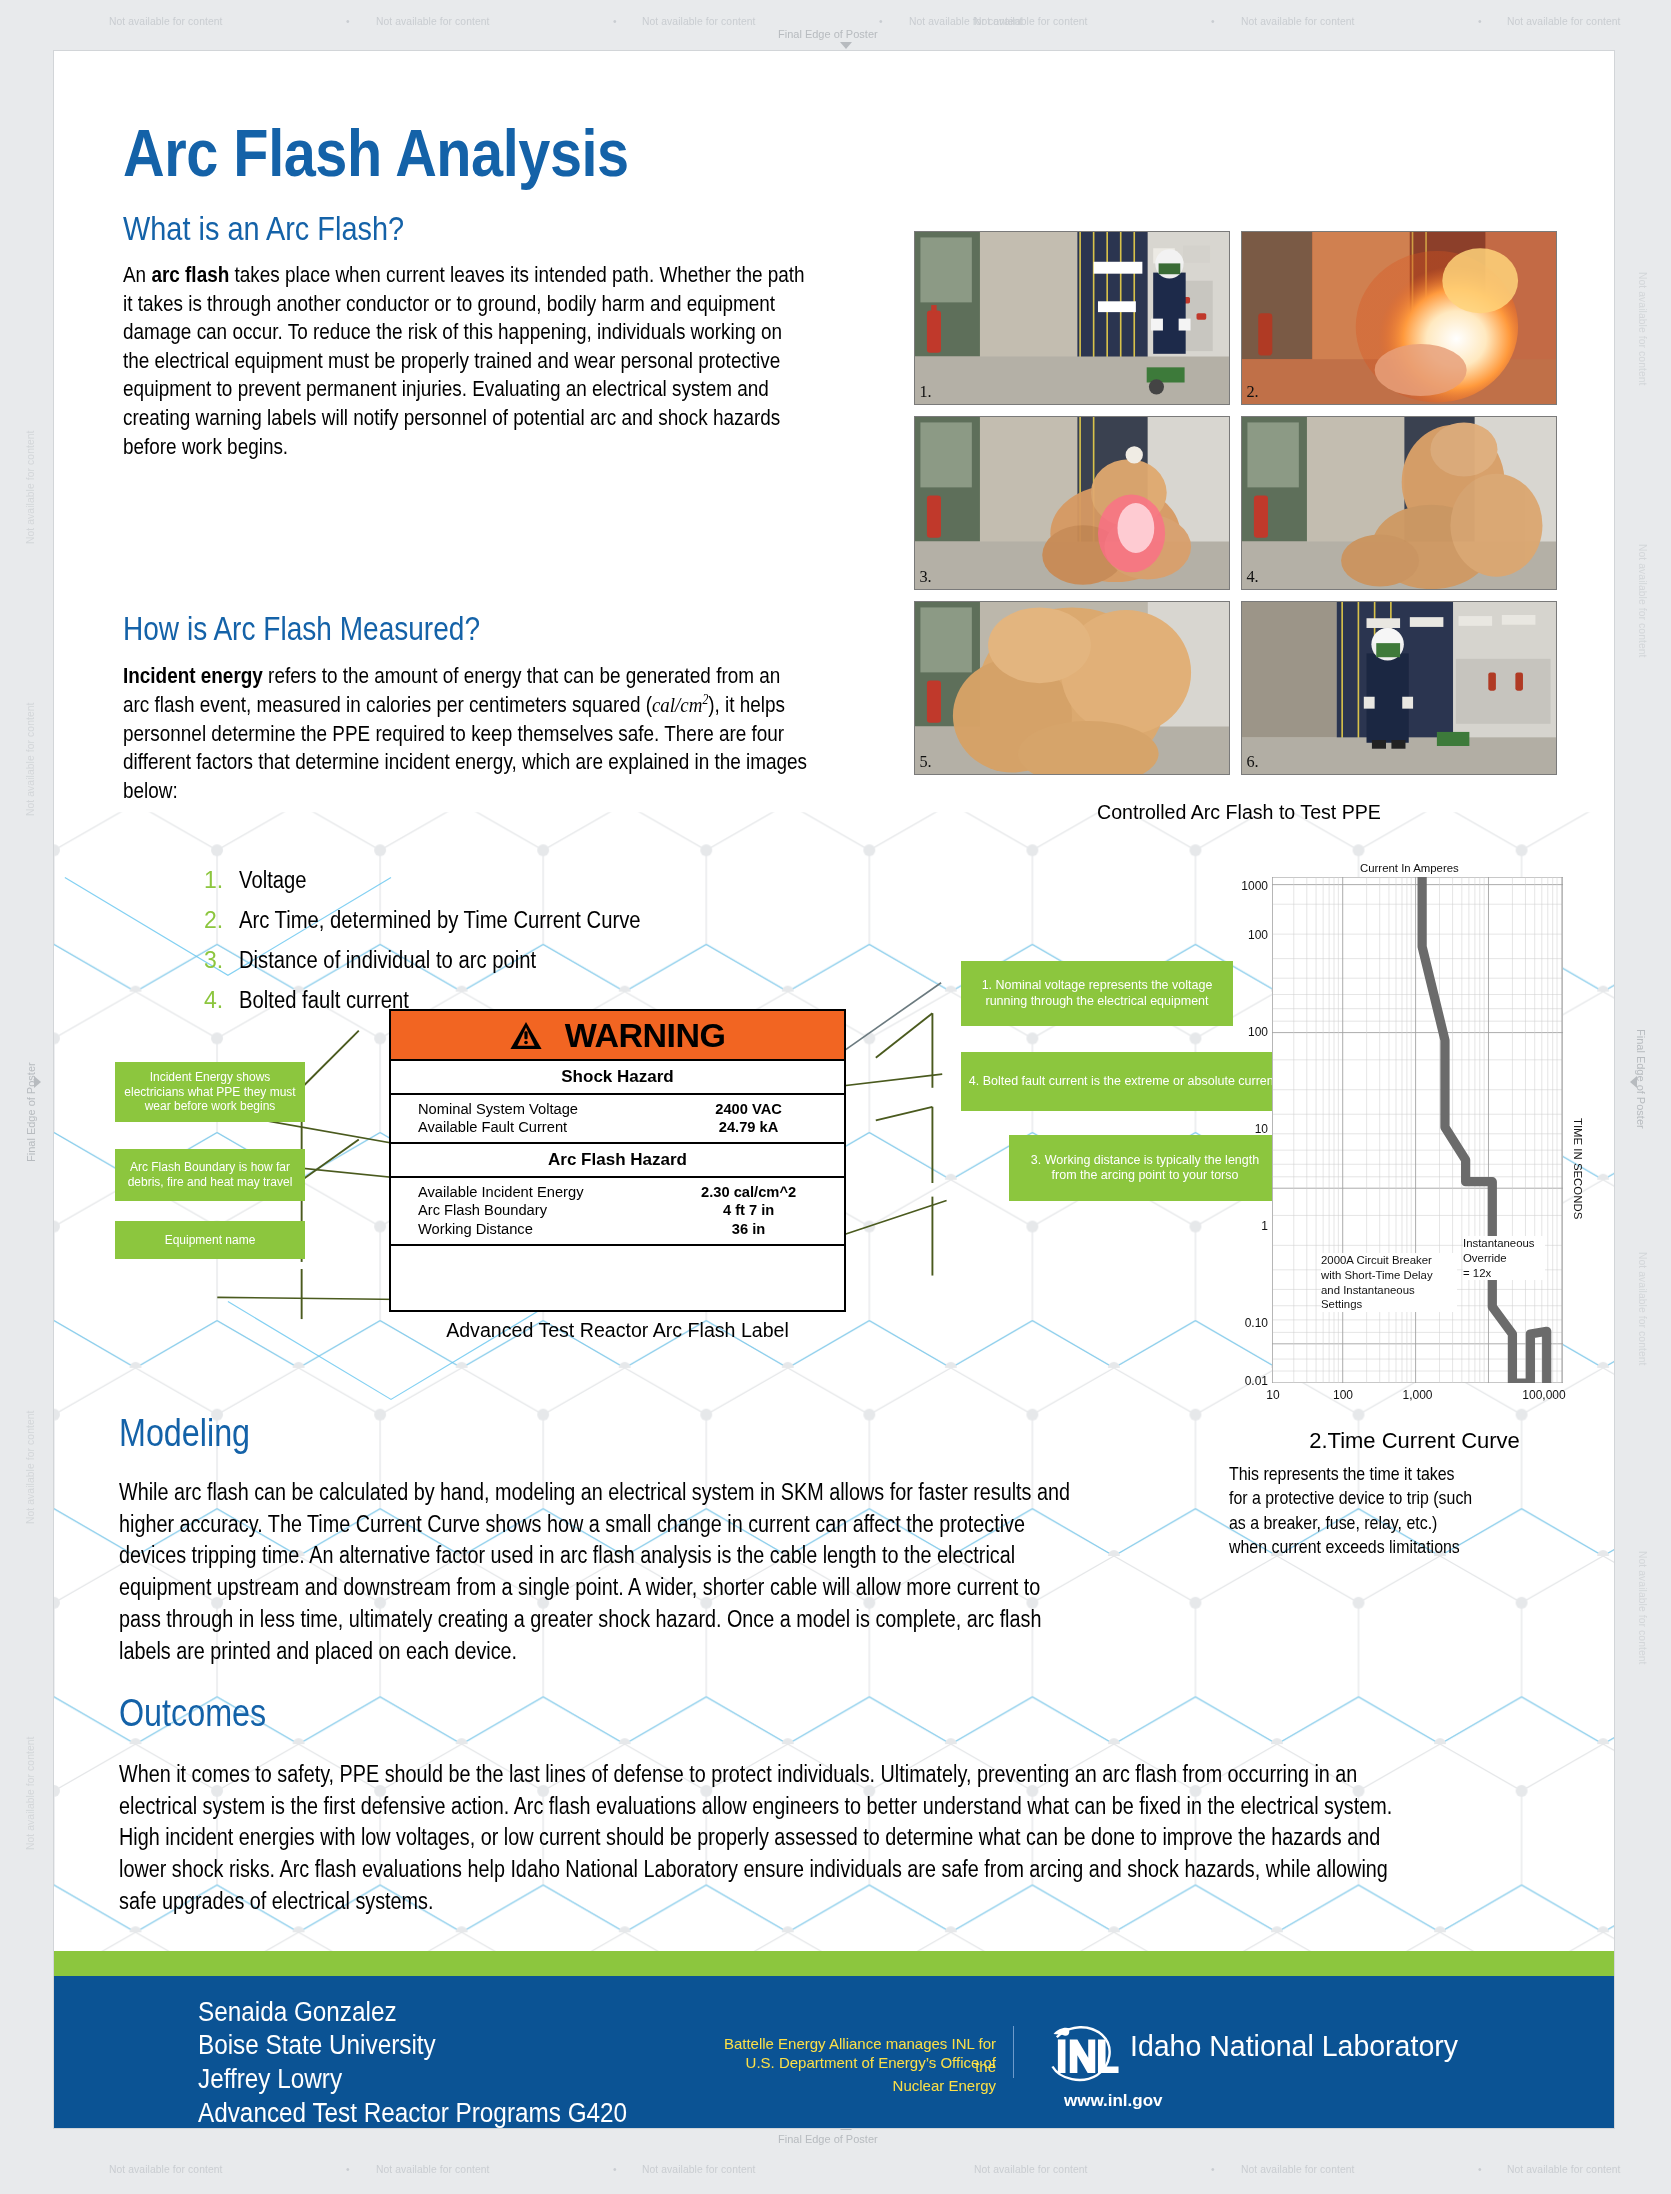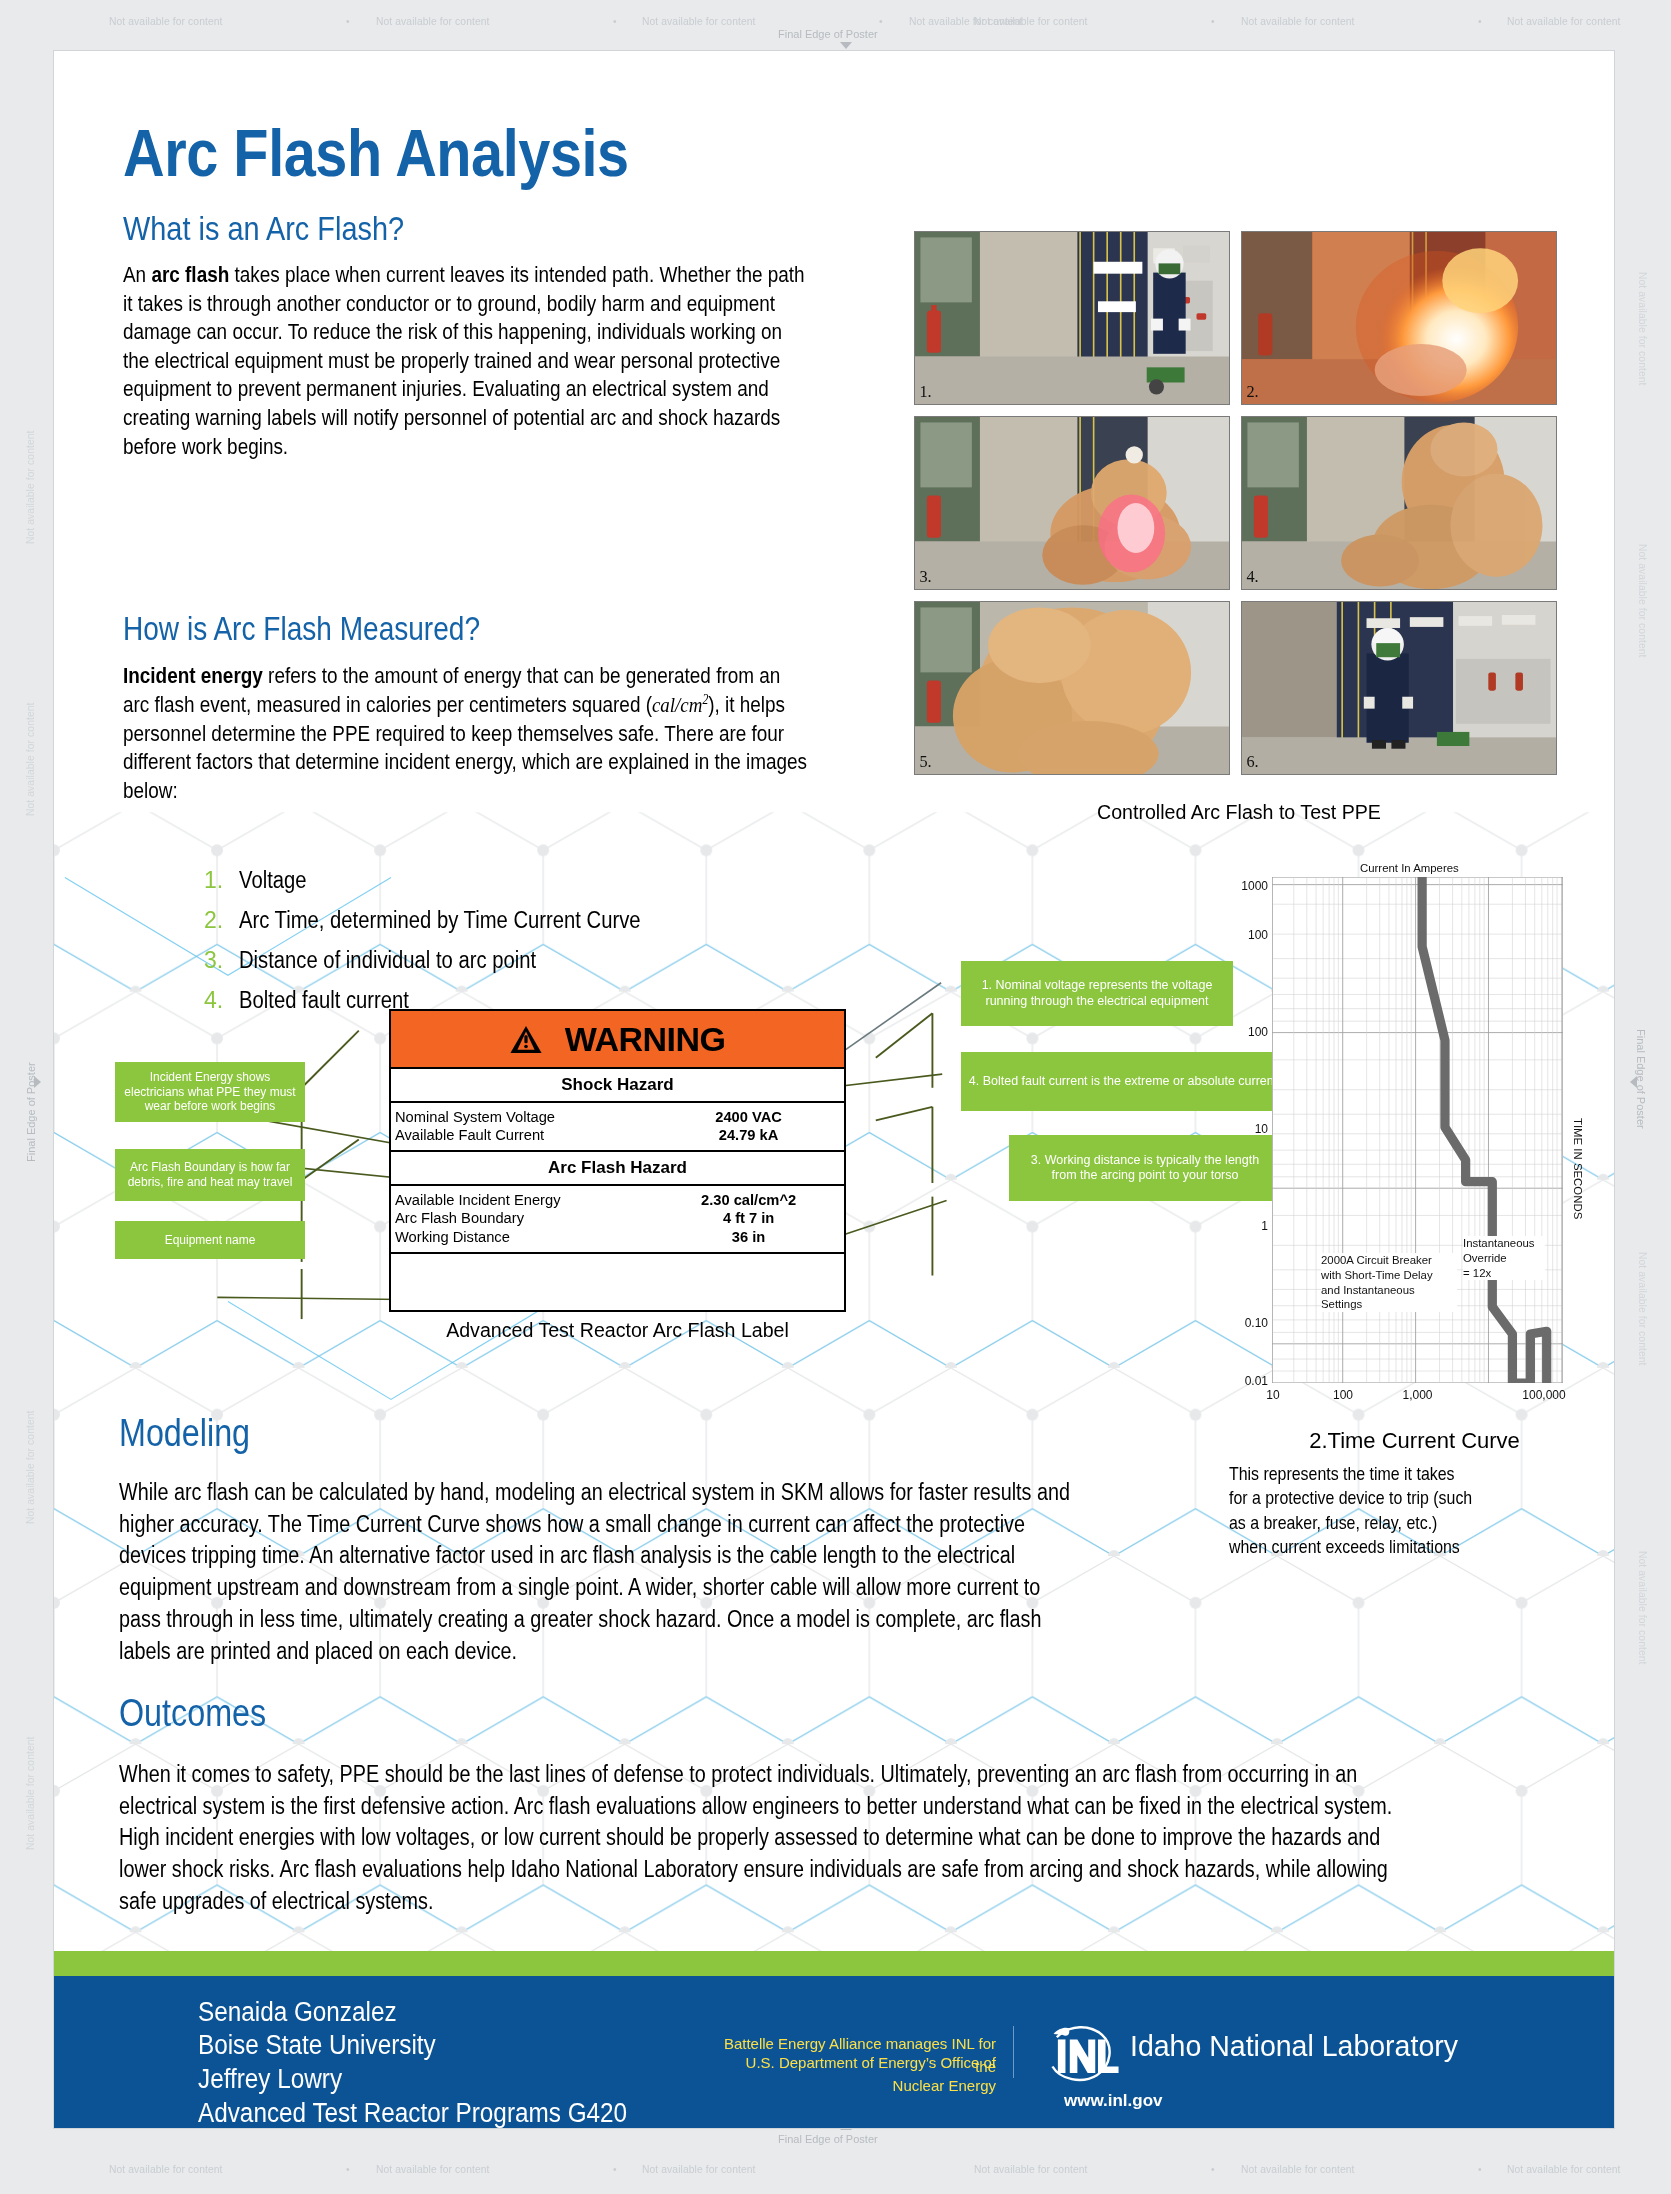--- a/index.html
+++ b/index.html
@@ -79,34 +79,34 @@
     padding:3.3px 7.6px;
     margin-left:16px;
   }
 
   
   #label {
     position:absolute; left:335px; top:958px; width:457px; height:303px;
     background:#fff; border:2.7px solid #000;
   }
   .warnbar {
-    height:58px; background:#F26522; display:flex; align-items:center; justify-content:center;
+    height:50px; background:#F26522; display:flex; align-items:center; justify-content:center;
     border-bottom:2.7px solid #000;
     gap:18px;
   }
   .warn-tri { position:relative; width:34px; height:29px; margin-right:3.3px; }
   .warn-tri svg { display:block; }
   .warn-word { font-size:34px; font-weight:700; letter-spacing:-0.5px; color:#000;
                font-family:"Liberation Sans", sans-serif; }
   .lbl-head { text-align:center; font-size:17px; font-weight:700; padding:6px 16px;
               border-bottom:2.7px solid #000; font-family:"Liberation Sans", sans-serif;}
   .lbl-body { padding:4.9px 0 6px; border-bottom:2.7px solid #000; }
   .lbl-line { display:flex; font-size:14.7px; padding:1.1px 0;
               font-family:"Liberation Sans", sans-serif; }
-  .lbl-line .k { flex:0 0 272px; text-align:left; padding-left:4px; }
+  .lbl-line .k { flex:0 0 272px; text-align:left; padding-left:27px; }
   .lbl-line .v { flex:1; text-align:center; font-weight:700; padding-right:9.8px;}
   .lbl-id { text-align:center; font-size:16.3px; font-weight:700; padding:7px 0 8.7px;
             font-family:"Liberation Sans", sans-serif; }
   .caption {
     position:absolute; font-size:19.6px; color:#000; text-align:center;
     font-family:"Liberation Sans Narrow","Liberation Sans", sans-serif;
   }
 
   
   #photos { position:absolute; left:860px; top:180px; width:650px; height:561px; }

